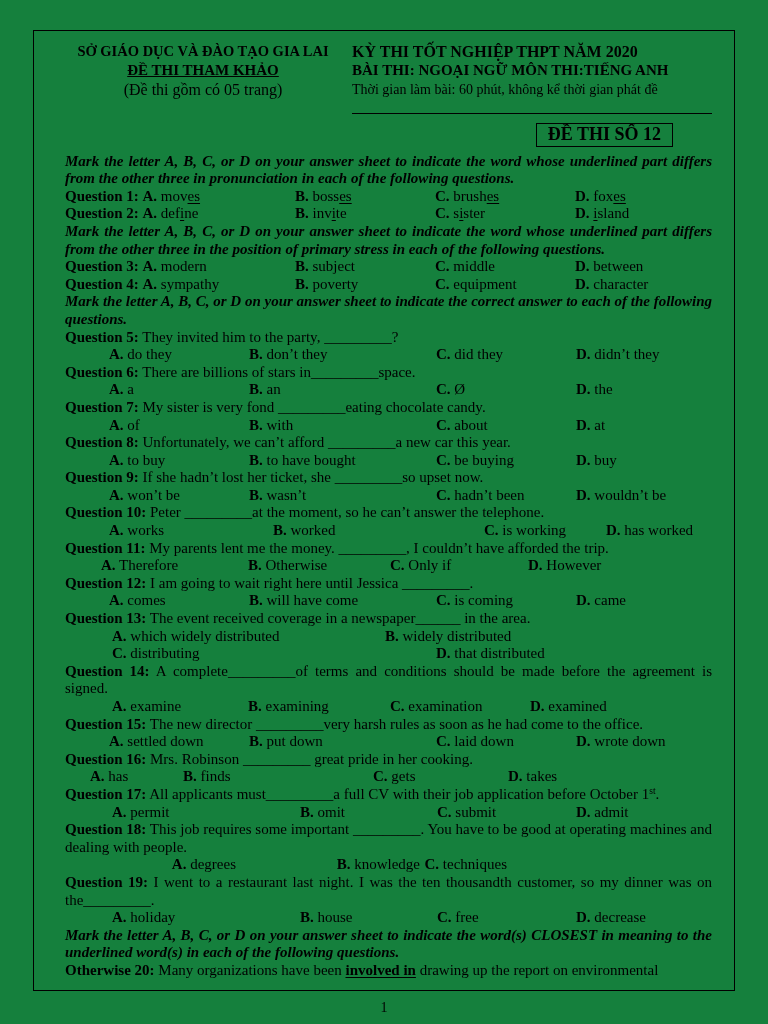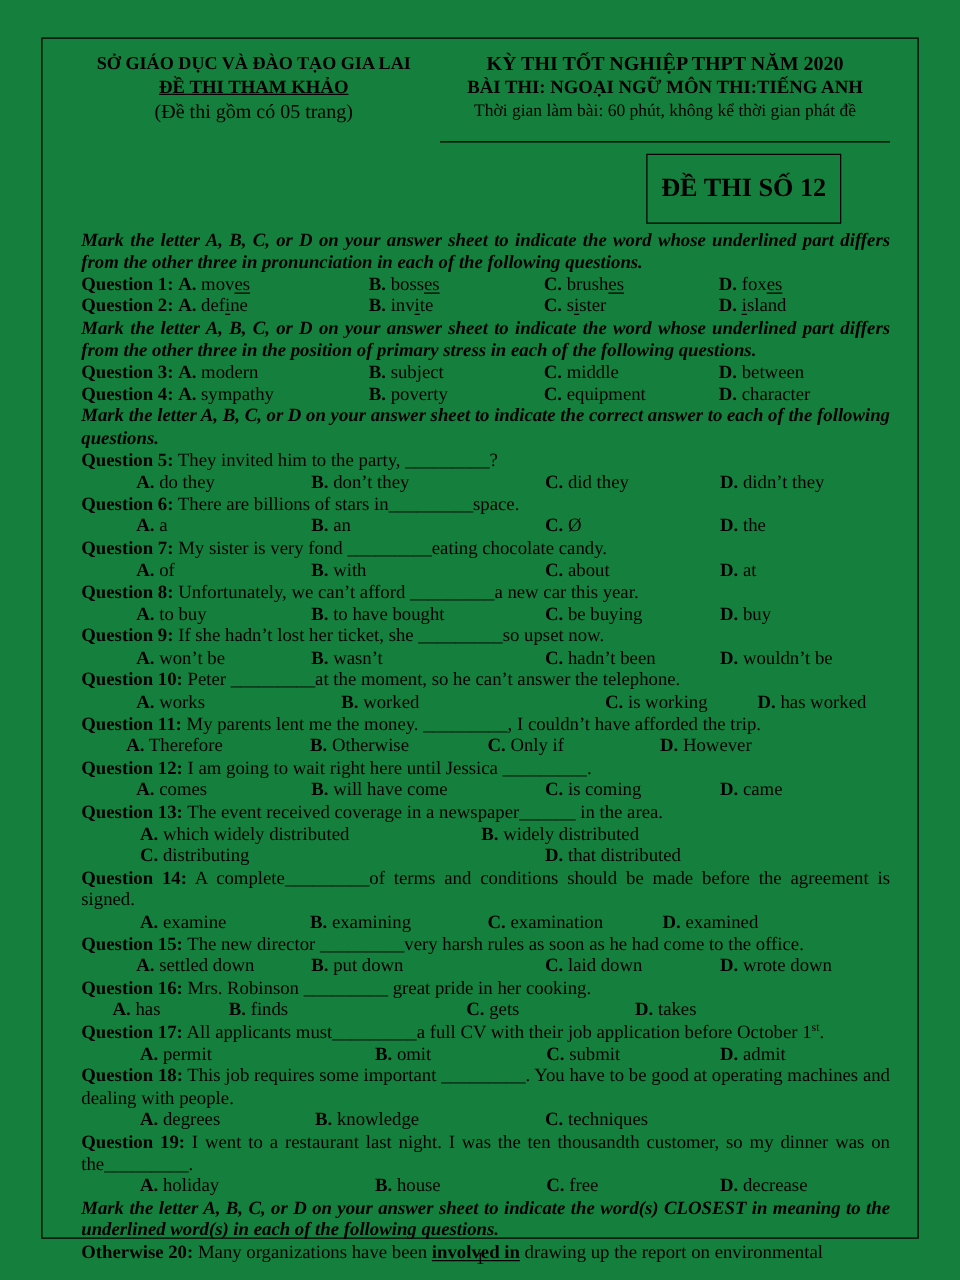--- a/index.html
+++ b/index.html
@@ -5,47 +5,47 @@
   * { box-sizing: border-box; }
   html,body { margin:0; padding:0; background:#ffffff; }
   body { font-family:"Liberation Serif","DejaVu Serif",serif; color:#000; }
   .page { position:relative; width:768px; height:1024px; background:#15803d; overflow:hidden; margin:0 auto;text-decoration:underline; }
   .frame { position:absolute; left:33px; top:30px; right:33px; bottom:33px; border:1.6px solid #000; pointer-events:none; }
   .content { position:absolute; left:65px; top:42px; width:647px; font-size:15px; line-height:17.6px; }
 
   
   .exam-header { display:flex; }
   .h-left  { width:276px; text-align:center; line-height:19px; }
-  .h-right { width:360px; margin-left:auto; text-align:center; line-height:19px; }
+  .h-right { width:360px; margin-left:auto; line-height:19px; }
   .h-left .l1 { font-weight:700; font-size:14.5px; }
   .h-left .l2 { font-weight:700; font-size:15px; text-decoration:underline; }
   .h-left .l3 { font-size:16px; }
   .h-right .l1 { font-weight:700; font-size:16px; }
   .h-right .l2 { font-weight:700; font-size:15px; }
   .h-right .l3 { display:inline-block; width:100%; font-size:14px; border-bottom:1.4px solid #000; padding-bottom:14px; }
 
   .code-row { display:flex; justify-content:flex-end; margin:9px 39px 6px 0; }
-  .code-box { border:1.6px solid #000; padding:18px 11px; font-weight:700; font-size:21px; white-space:nowrap;margin-left:28px; }
+  .code-box { border:1.6px solid #000; padding:2px 11px; font-weight:700; font-size:18px; white-space:nowrap;margin-left:28px; }
 
   
   .instruction { margin:0; font-weight:700; font-style:italic; text-align:justify; }
   .question { margin:0; }
   .stem { text-align:justify; }
   .qlabel { font-weight:700; }
   .opt b { font-weight:700; }
   .opts { display:grid; }
   .opts .opt { white-space:nowrap; overflow:visible; }
   .inline { grid-template-columns:230px 140px 140px auto; }
   .row    { margin-left:44px; grid-template-columns:140px 187px 140px auto; }
   .rowD   { margin-left:44px; grid-template-columns:140px 187px 98px  auto;gap:24px; }
   .rowG   { margin-left:36px; grid-template-columns:147px 142px 138px auto; }
   .rowB   { margin-left:47px; grid-template-columns:136px 142px 140px auto; }
   .rowC   { margin-left:25px; grid-template-columns:93px  190px 135px auto; }
   .rowF   { margin-left:47px; grid-template-columns:188px 137px 139px auto; }
-  .rowE   { margin-left:47px; grid-template-columns:140px 184px 87px  auto; }
+  .rowE   { margin-left:31px; grid-template-columns:140px 184px 87px  auto;text-align:right; }
   .grid2a { margin-left:47px; grid-template-columns:273px auto; }
   .grid2b { margin-left:47px; grid-template-columns:324px auto; }
 
   sup { font-size:9.5px; vertical-align:5px; line-height:0; }
   u { text-underline-offset:2px; }
   .page-num { position:absolute; left:0; right:0; bottom:8px; text-align:center; font-size:14px; }
 </style>
 </head>
 <body>
 

